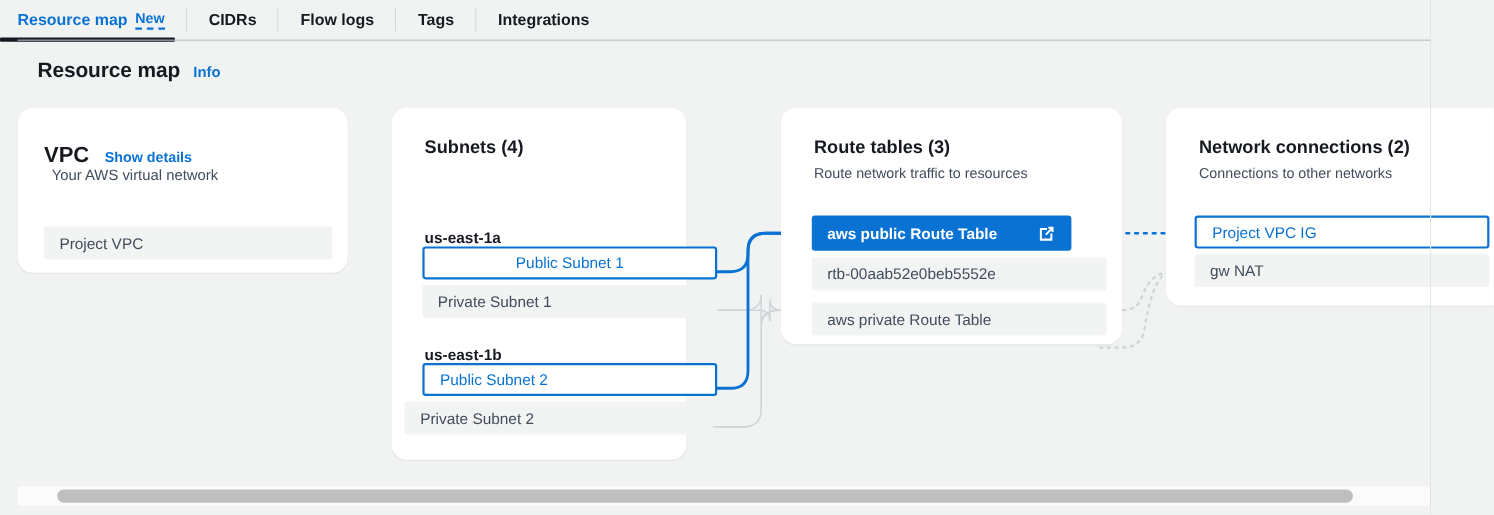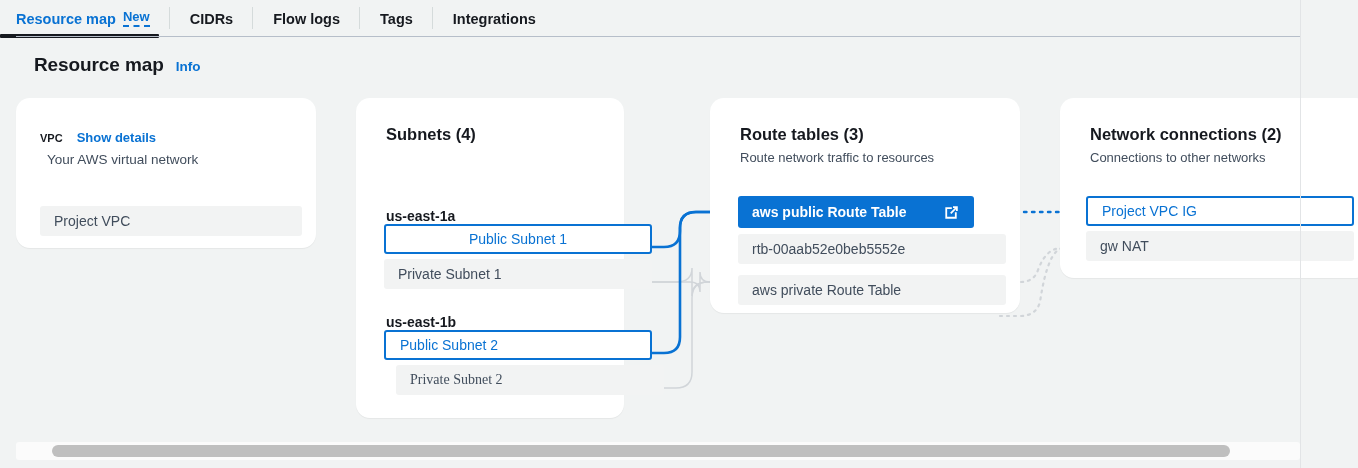--- a/index.html
+++ b/index.html
@@ -133,21 +133,21 @@
   }
 
   .vpc-label-row {
     position: absolute;
     left: 24px; top: 32px;
     display: flex;
     align-items: baseline;
     gap: 14px;
   }
   .vpc-label {
-    font-size: 11px;
+    font-size: 20px;
     font-weight: bold;
     color: #16191f;
   }
   .vpc-showdetails {
     font-size: 13px;
     font-weight: bold;
     color: #0972d3;
     cursor: pointer;
   }
   .vpc-sub {
@@ -293,21 +293,21 @@
         <span>Public Subnet 1</span>
       </div>
       <div class="chip plain" style="left:28px; top:161px; width:268px;">
         <span>Private Subnet 1</span>
       </div>
 
       <div class="az-label" style="left:30px; top:216px;">us-east-1b</div>
       <div class="chip outlined" style="left:28px; top:232px; width:268px;">
         <span>Public Subnet 2</span>
       </div>
-      <div class="chip plain" style="left:40px; top:267px; width:268px;font-family:Liberation Serif, serif;">
+      <div class="chip plain" style="left:12px; top:267px; width:268px;">
         <span>Private Subnet 2</span>
       </div>
     </div>
 
     <div class="card" style="left:710px; top:8px; width:310px; height:215px;">
       <div class="card-head">
         <div class="card-title">Route tables (3)</div>
         <div class="card-sub">Route network traffic to resources</div>
       </div>
 

